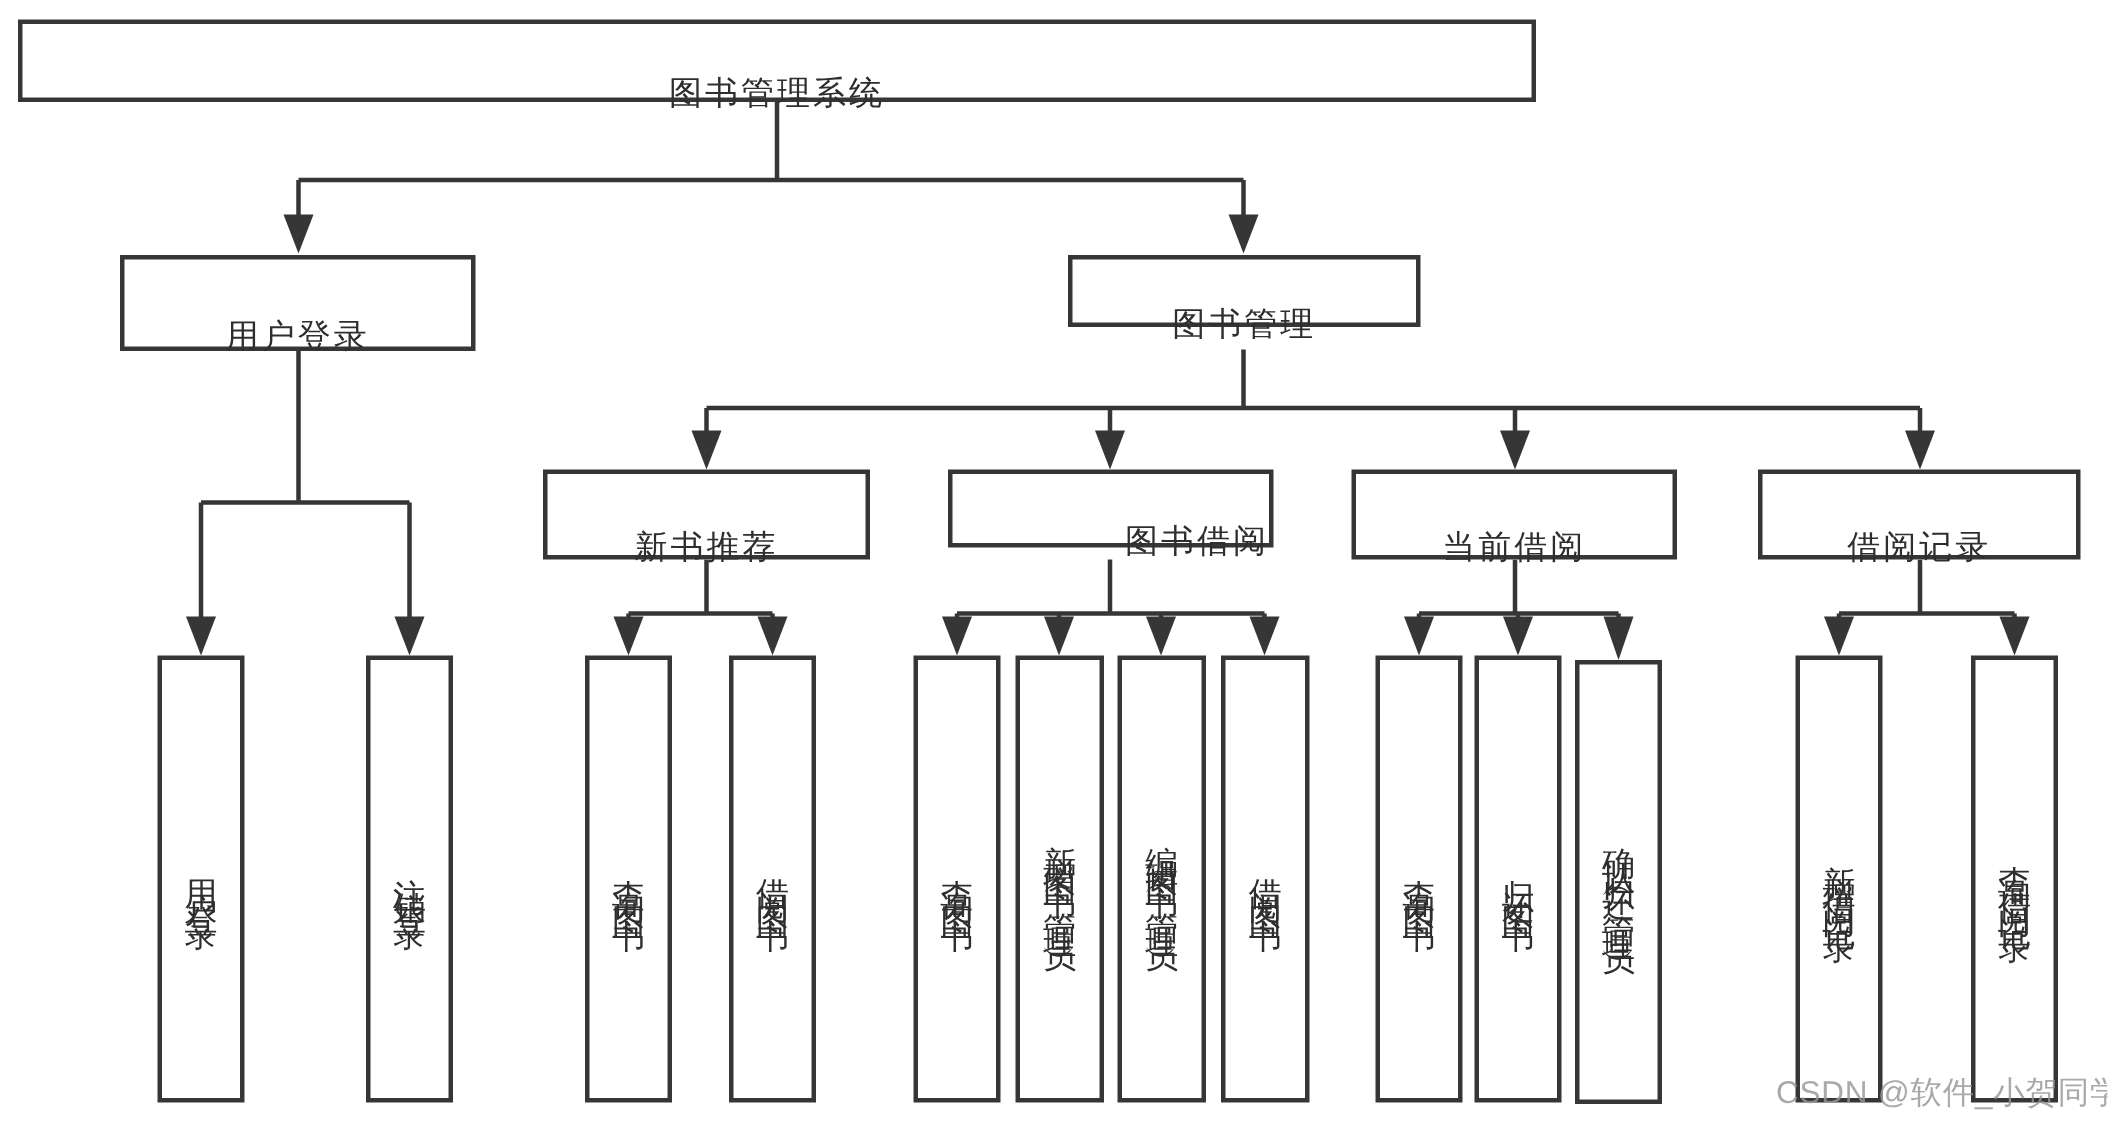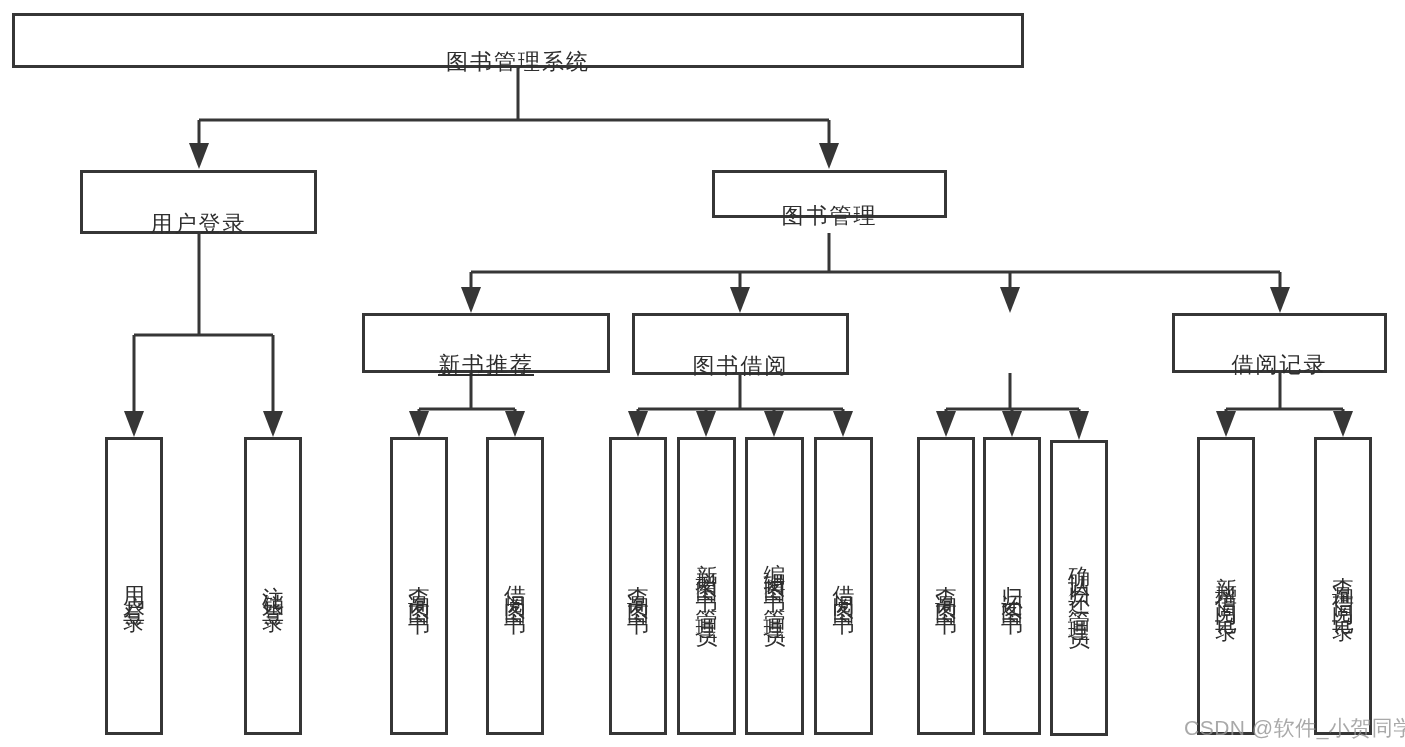--- a/index.html
+++ b/index.html
@@ -97,25 +97,28 @@
     <span class="hlabel">图书管理系统</span>
   </div>
 
   <div class="node" style="left:80px; top:170px; width:237px; height:64px;">
     <span class="hlabel">用户登录</span>
   </div>
   <div class="node" style="left:712px; top:170px; width:235px; height:48px;">
     <span class="hlabel">图书管理</span>
   </div>
 
-  <div class="node" style="left:362px; top:313px; width:248px; height:60px;text-decoration:underline;">
+  <div class="node" style="left:362px; top:313px; width:218px; height:60px;">
     <span class="hlabel">新书推荐</span>
   </div>
-  <div class="node" style="left:632px; top:313px; width:217px; height:62px;">
+  <div class="node" style="left:632px; top:313px; width:217px; height:52px;justify-content:flex-end;">
     <span class="hlabel">图书借阅</span>
+  </div>
+  <div class="node" style="left:901px; top:313px; width:217px; height:60px;">
+    <span class="hlabel">当前借阅</span>
   </div>
   <div class="node" style="left:1172px; top:313px; width:215px; height:60px;">
     <span class="hlabel">借阅记录</span>
   </div>
 
   <div class="node" style="left:105px; top:437px; width:58px; height:298px;">
     <span class="vlabel">用户登录</span>
   </div>
   <div class="node" style="left:244px; top:437px; width:58px; height:298px;">
     <span class="vlabel">注销登录</span>

